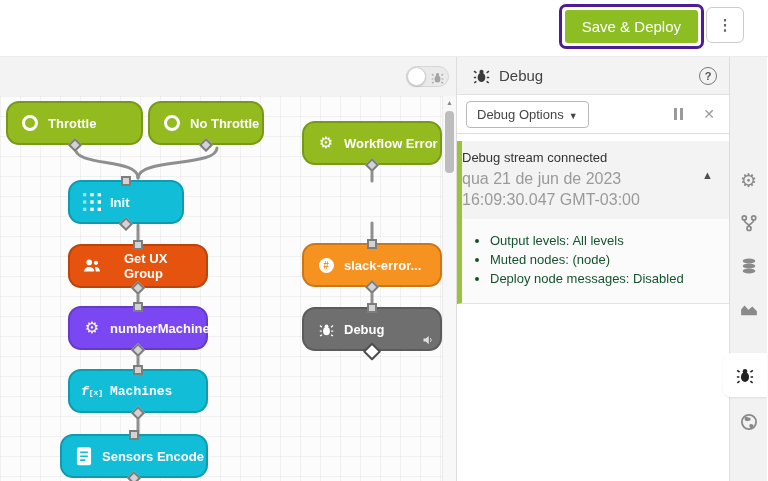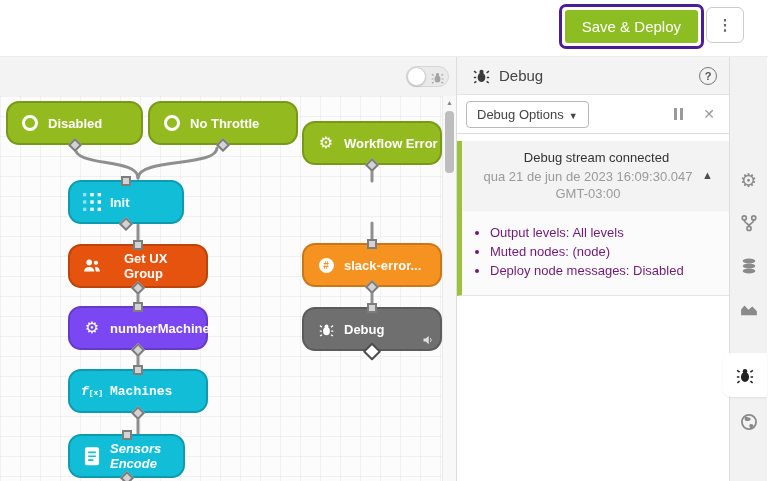--- a/index.html
+++ b/index.html
@@ -63,26 +63,26 @@
   .help-icon { width:18px; height:18px; border:1.5px solid #777; border-radius:50%; color:#555; font-size:11px; font-weight:bold; display:flex; align-items:center; justify-content:center; cursor:pointer; }
   .panel-toolbar { height:39px; background:#fff; border-bottom:1px solid #ddd; display:flex; align-items:center; padding:0 14px 0 9px; }
   .options-btn { background:#fff; border:1px solid #b9b9b9; border-radius:4px; font-family:inherit; font-size:13px; color:#444; padding:5px 10px; cursor:pointer; }
   .options-caret { font-size:9px; margin-left:5px; color:#444; }
   .toolbar-spacer { flex:1; }
   .pause-icon { display:flex; gap:3px; margin-right:20px; cursor:pointer; }
   .pause-icon i { display:block; width:3px; height:12px; background:#9a9a9a; }
   .close-icon { color:#9a9a9a; font-size:14px; cursor:pointer; line-height:1; }
 
   .debug-message { margin-top:7px; border-left:5px solid #9bc23a; border-bottom:1px solid #e4e4e4; background:#fbfbfb; }
-  .msg-head { background:#f3f3f3; padding:9px 10px 8px 12px; position:relative;text-align:center; }
+  .msg-head { background:#f3f3f3; padding:9px 10px 8px 0; position:relative; }
   .msg-title { font-size:13px; color:#333; }
-  .msg-meta { font-size:13px; color:#9a9a9a; margin-top:4px; width:228px; line-height:1.3; }
+  .msg-meta { font-size:16px; color:#9a9a9a; margin-top:4px; width:228px; line-height:1.3; }
   .collapse-icon { position:absolute; right:16px; top:28px; font-size:11px; color:#4d4d4d; cursor:pointer; }
   .msg-body { padding:12px 10px 14px 10px; }
-  .msg-body ul { margin-left:18px; color:#701a75; font-size:13px; line-height:1.4; }
+  .msg-body ul { margin-left:18px; color:#14532d; font-size:13px; line-height:1.4; }
   .msg-body li { margin:1px 0; }
 
   
   .side-tabs { position:relative; width:38px; height:100%; background:#f2f2f2; border-left:1px solid #ddd; }
   .side-tab { position:absolute; left:0; right:0; height:42px; display:flex; align-items:center; justify-content:center; color:#8a8a8a; cursor:pointer; }
   .side-tab svg { width:18px; height:18px; }
   .side-tab .glyph { font-size:19px; line-height:1; font-family:"DejaVu Sans",sans-serif; }
   .side-tab.active { left:-7px; background:#fff; border-radius:8px 0 0 8px; color:#222; box-shadow:0 1px 2px rgba(0,0,0,.08); }
 </style>
 </head>
@@ -127,25 +127,25 @@
           <path d="M372,107 L372,124"></path>
           <path d="M372,166 L372,188"></path>
           <path d="M372,230 L372,252"></path>
         </g>
       </svg>
 
       <div class="node c-green" style="left:6px; top:44px; width:137px;">
         <span class="nicon">
             <span class="ring-icon"></span>
           </span>
-        <span>Disabled</span>
-        <span class="port out"></span>
-      </div>
-
-      <div class="node c-green" style="left:148px; top:44px; width:150px;">
+        <span>Throttle</span>
+        <span class="port out"></span>
+      </div>
+
+      <div class="node c-green" style="left:148px; top:44px; width:116px;">
         <span class="nicon">
             <span class="ring-icon"></span>
           </span>
         <span>No Throttle</span>
         <span class="port out"></span>
       </div>
 
       <div class="node c-cyan" style="left:68px; top:123px; width:116px;">
         <span class="nicon">
           <svg viewBox="0 0 14 14" fill="#fff">
@@ -192,21 +192,21 @@
 
       <div class="node c-cyan" style="left:68px; top:312px; width:140px;font-family:Liberation Mono, monospace;">
         <span class="nicon">
             <span class="fx-icon">f<small>[x]</small></span>
           </span>
         <span>Machines</span>
         <span class="port in"></span>
         <span class="port out"></span>
       </div>
 
-      <div class="node c-cyan" style="left:68px; top:377px; width:117px;font-style:italic;">
+      <div class="node c-cyan" style="left:60px; top:377px; width:148px;">
         <span class="nicon">
           <svg viewBox="0 0 14 16">
               <rect x="1.5" y="1" width="11" height="14" rx="1.5" fill="#fff"></rect>
               <g stroke="#12bdd7" stroke-width="1.3">
                 <path d="M4 5h6M4 8h6M4 11h4"></path>
               </g>
             </svg>
         </span>
         <span>Sensors Encode</span>
         <span class="port in"></span>

